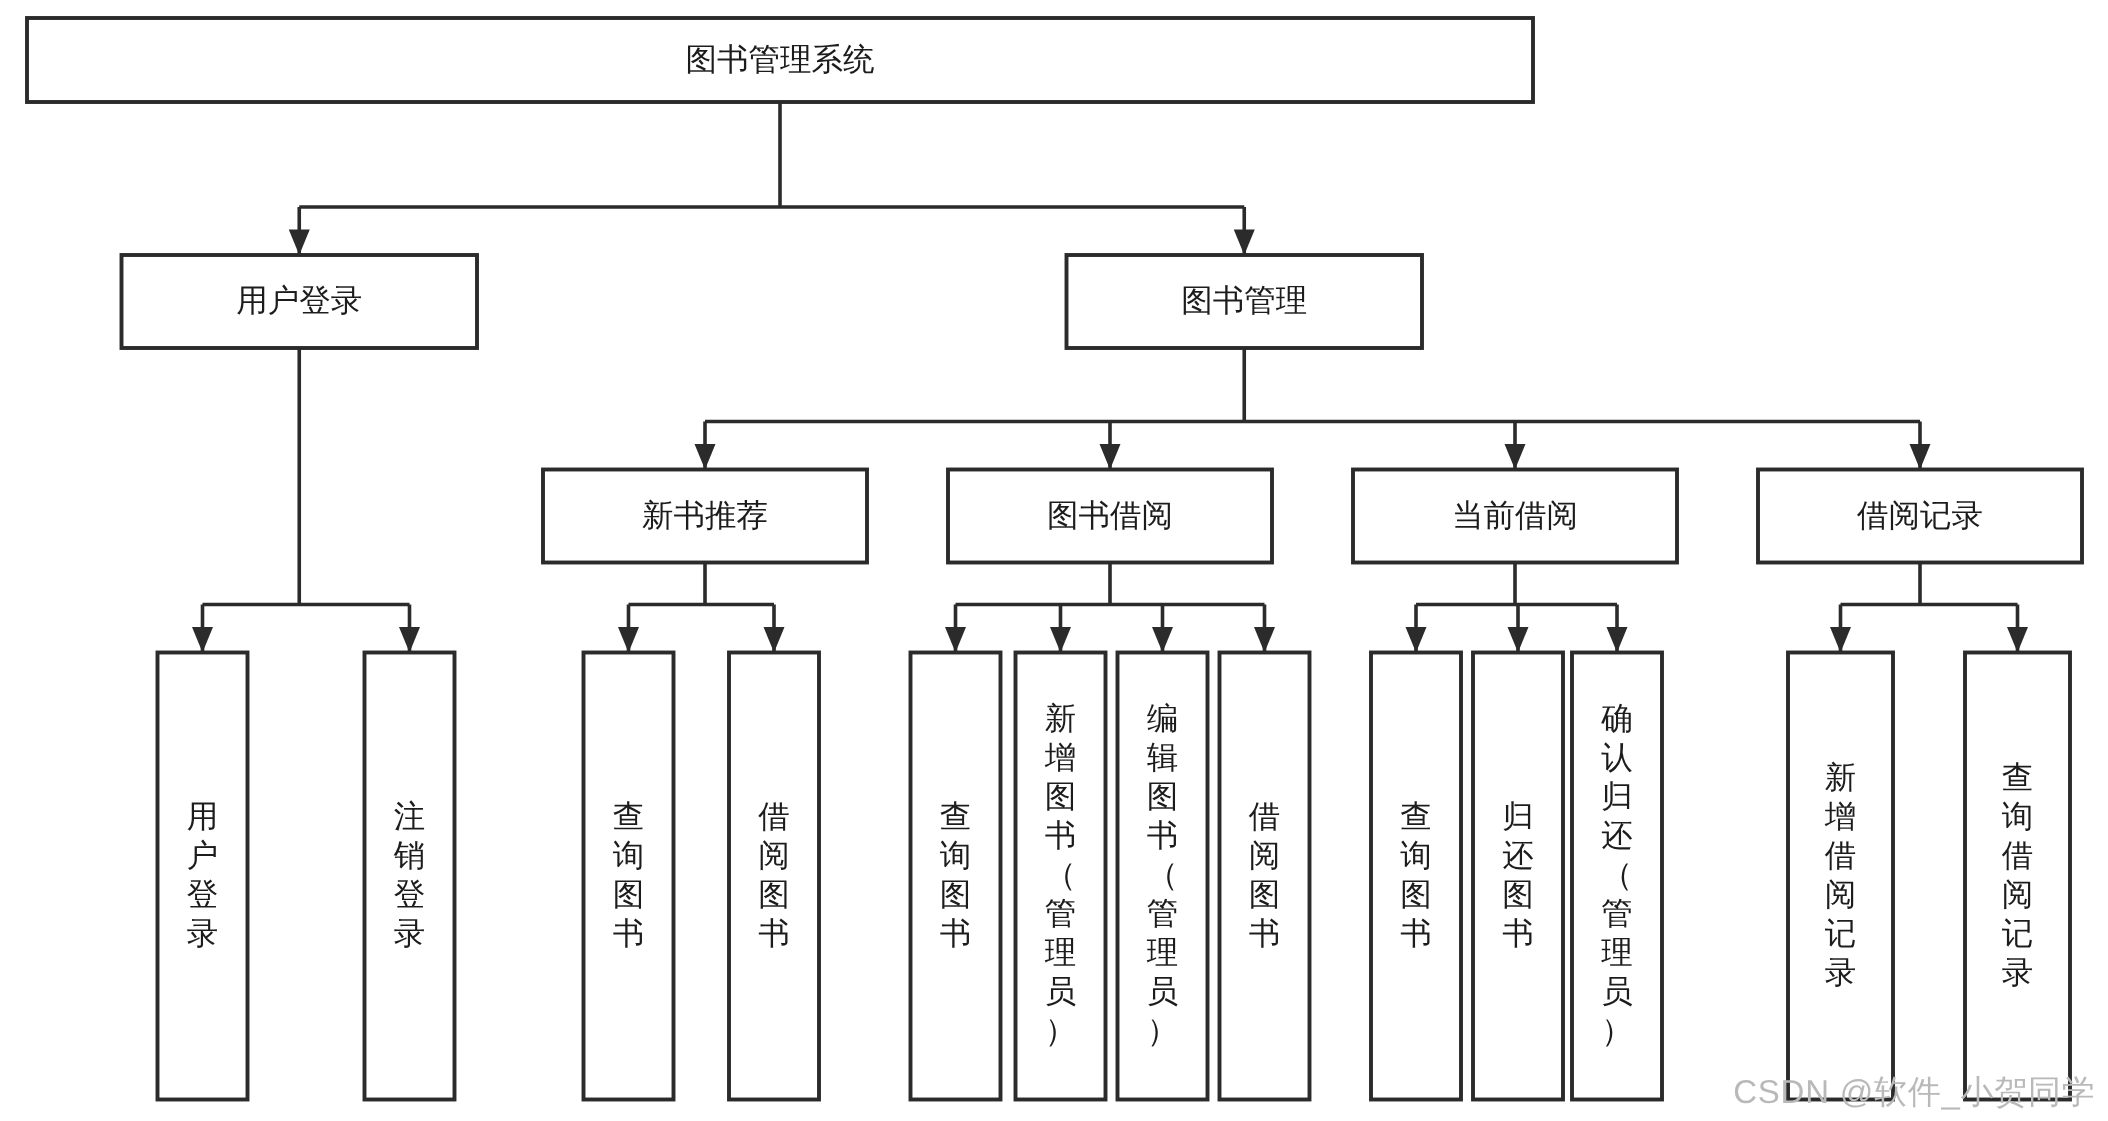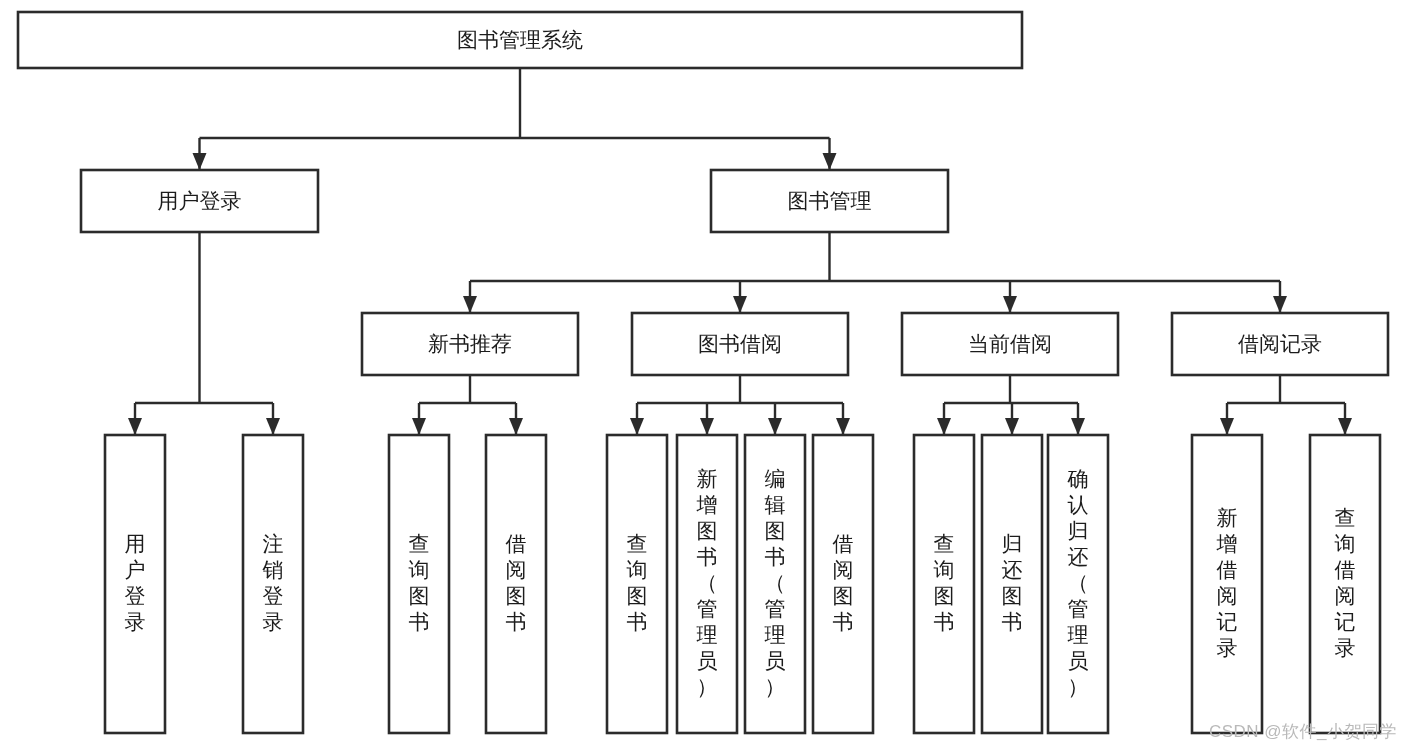--- a/index.html
+++ b/index.html
@@ -51,21 +51,21 @@
     font-family: "Liberation Sans", "DejaVu Sans", sans-serif;
     font-size: 21px;
     fill: #1c1c1c;
     text-anchor: middle;
   }
   .watermark {
     position: absolute;
     right: 8px;
     bottom: 4px;
     font-family: "Liberation Sans", "DejaVu Sans", sans-serif;
-    font-size: 17px;
+    font-size: 22px;
     color: #b9b9b9;
     white-space: nowrap;
     letter-spacing: 0.5px;
     user-select: none;
   }
 </style>
 </head>
 <body>
 
 <div id="diagram-root">

